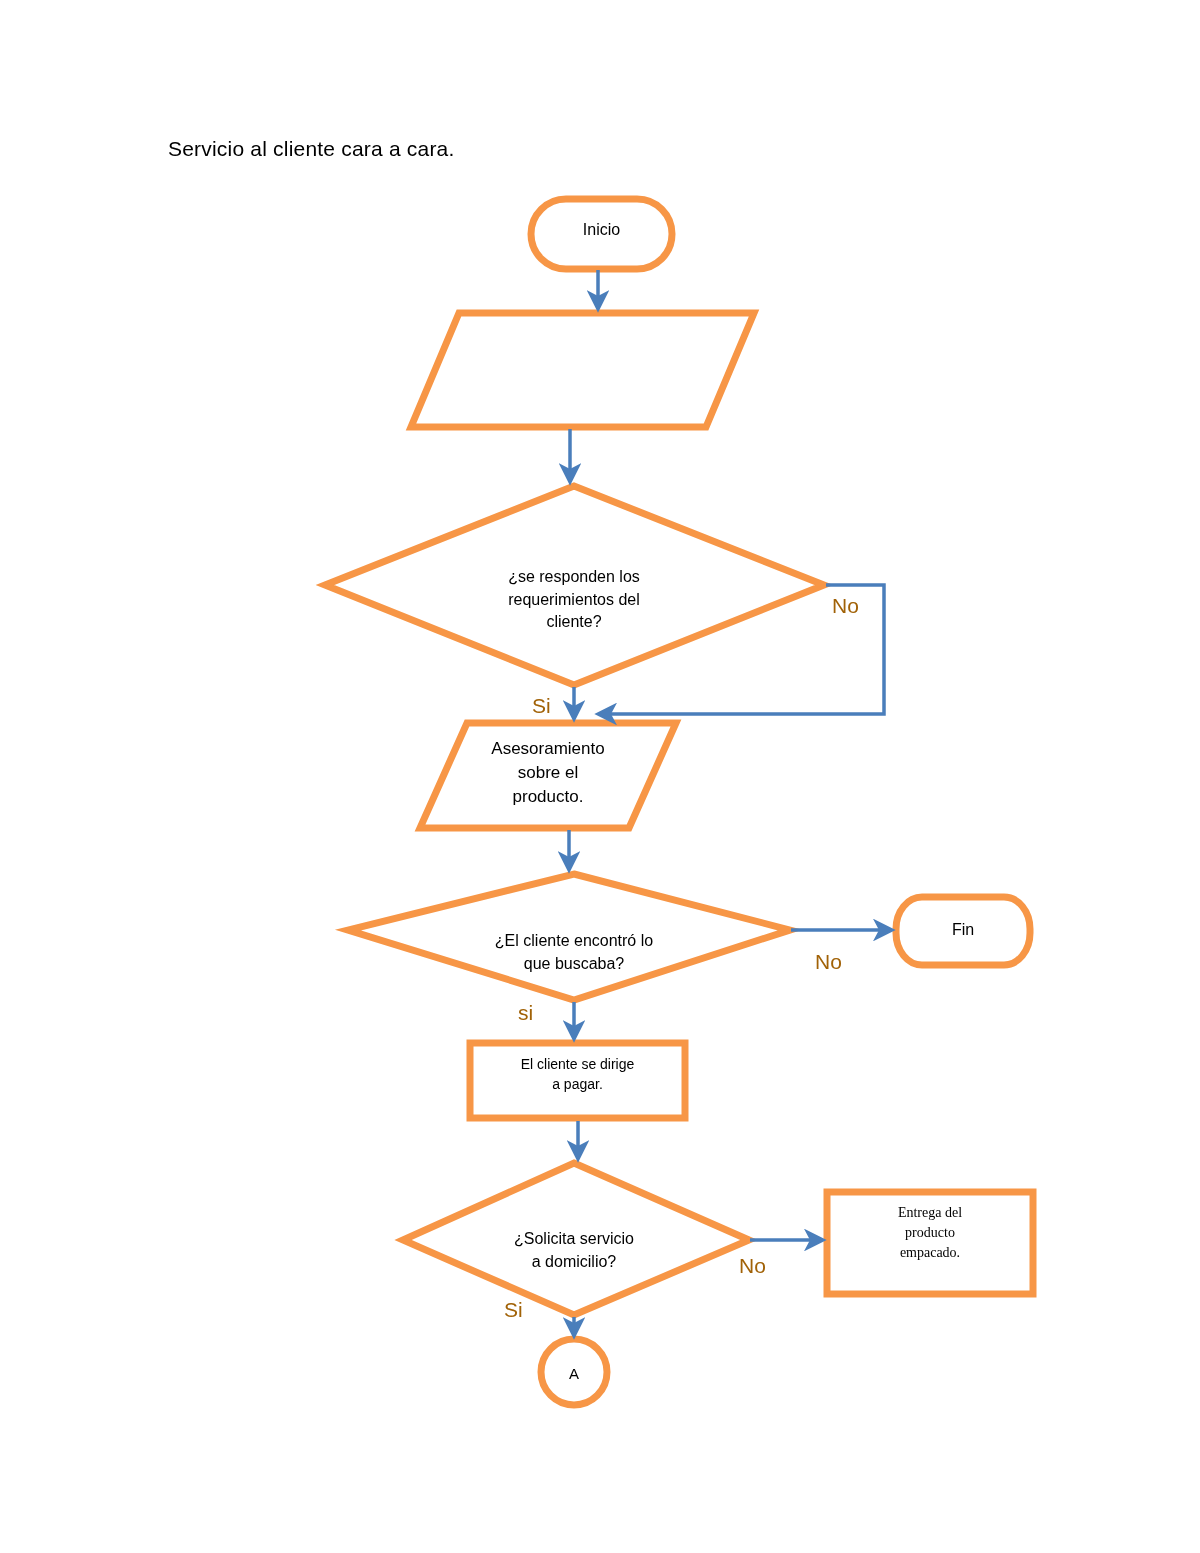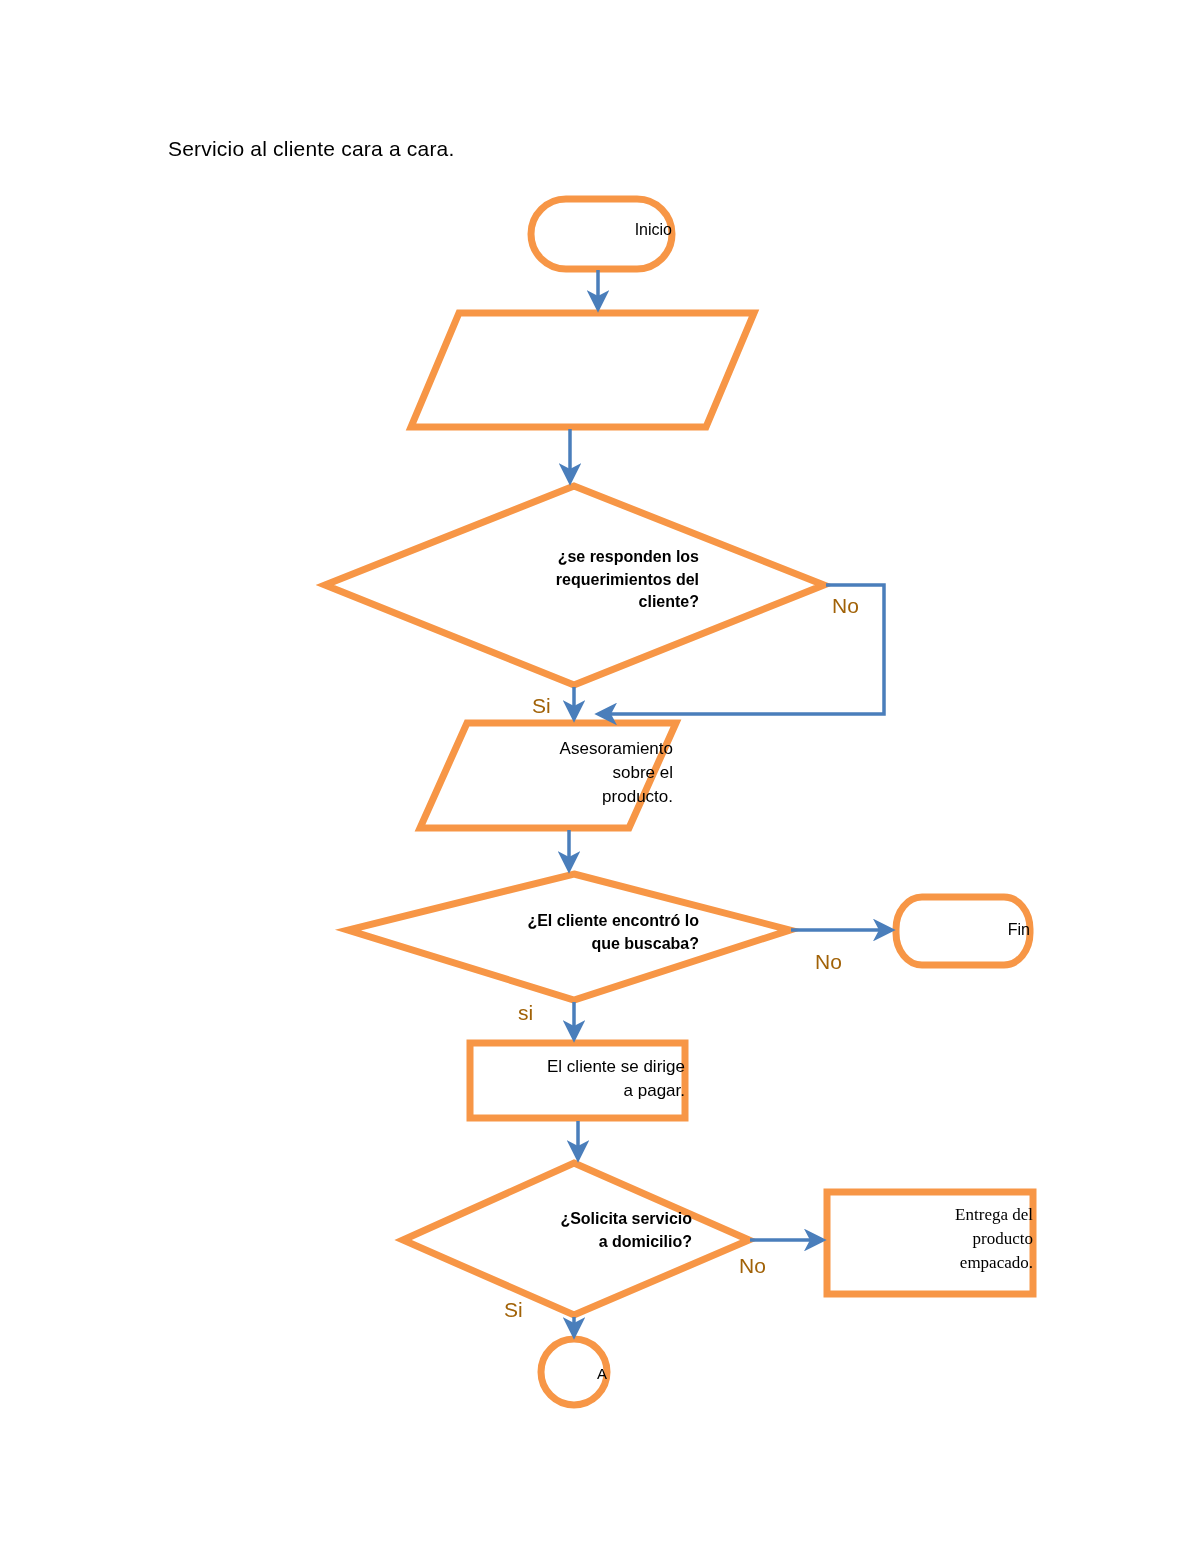--- a/index.html
+++ b/index.html
@@ -30,29 +30,29 @@
     white-space: nowrap;
   }
   #flow-svg {
     position: absolute;
     left: 0;
     top: 0;
   }
   
   .node-text {
     position: absolute;
-    text-align: right;
+    text-align: center;
     color: #000000;
     line-height: 1.42;
     white-space: pre-line;
   }
   .t-term { font-size: 16px; }
   .t-io   { font-size: 17px; }
-  .t-dec  { font-size: 16px; font-weight: bold; }
-  .t-proc { font-size: 17px; }
+  .t-dec  { font-size: 16px; font-weight: normal; margin-top: 20px; }
+  .t-proc { font-size: 14px; }
   .t-conn { font-size: 15px; }
   .edge-label {
     position: absolute;
     font-size: 21px;
     color: #a16207;
     white-space: nowrap;
   }
 </style>
 </head>
 <body>

